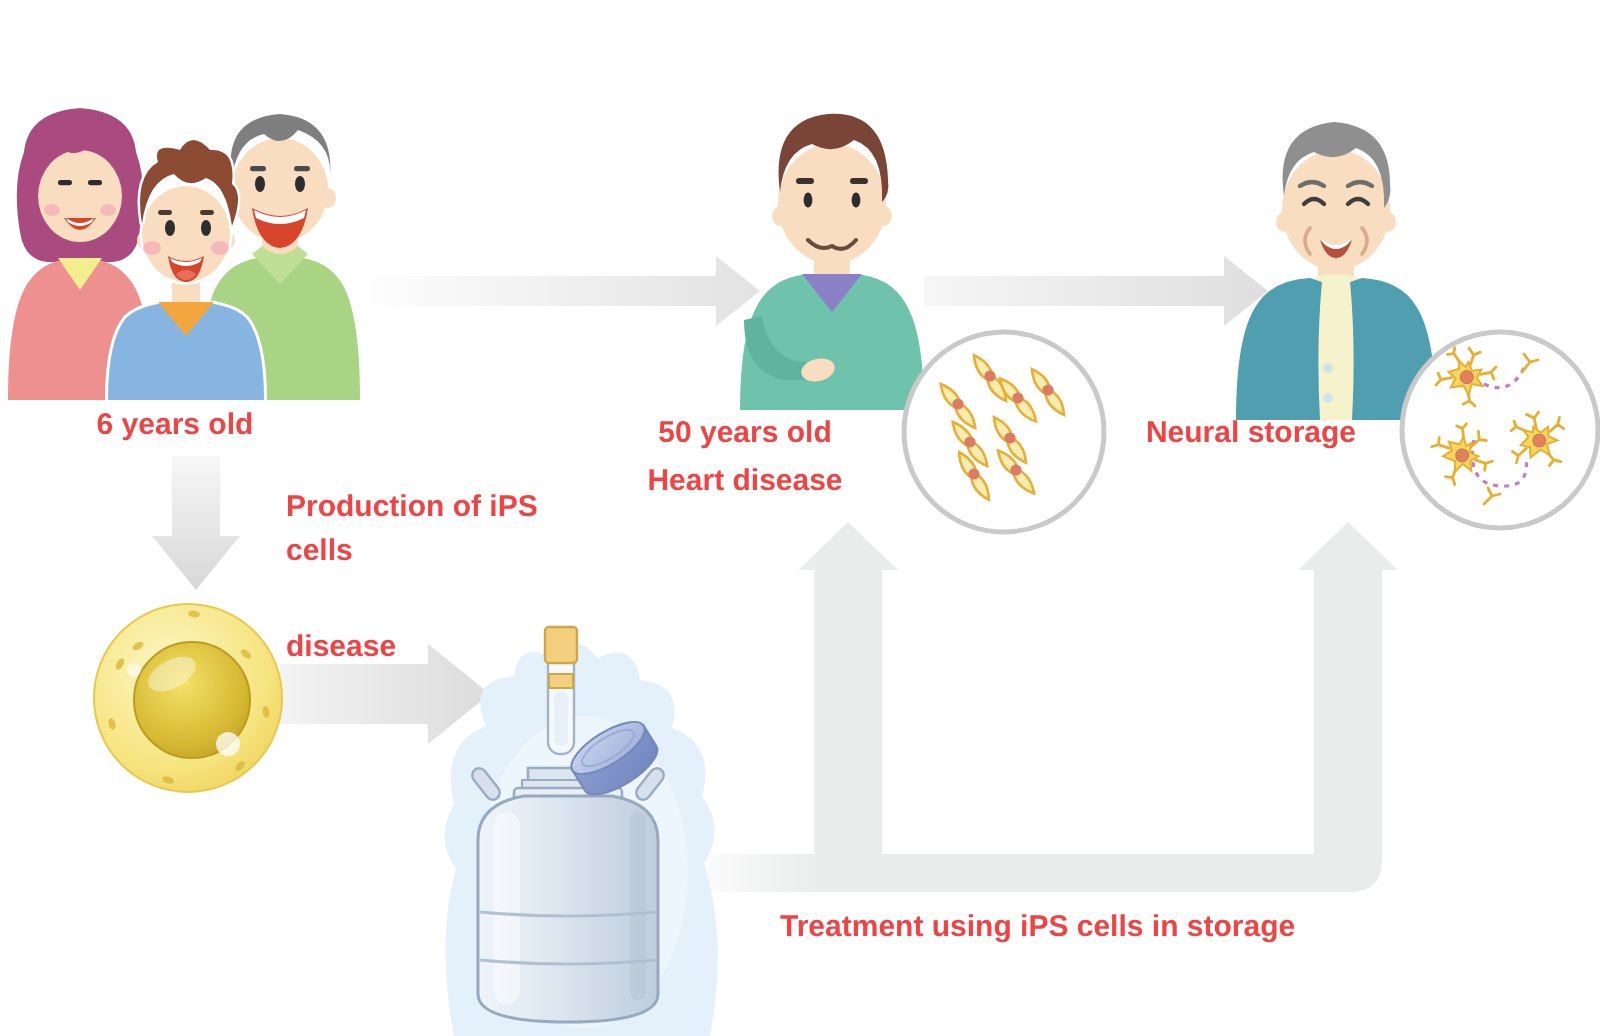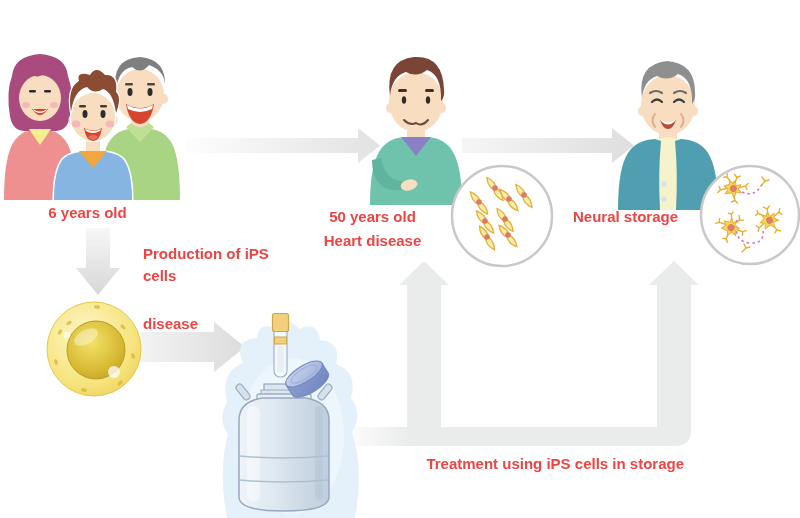--- a/index.html
+++ b/index.html
@@ -8,21 +8,21 @@
   #art{position:absolute;left:0;top:0;}
   .lbl{position:absolute;font-weight:bold;font-size:15px;color:#ef4444;line-height:21px;}
   .ctr{text-align:center;}
   .two-line{line-height:24px;}
   .lbl-six{left:10px;top:202px;width:155px;}
   .lbl-prod{left:124px;top:243px;width:152px;font-size:15px;line-height:22px;margin-left:19px;}
   .lbl-storage{left:143px;top:313px;}
   .lbl-ips{left:24px;top:401px;width:140px;}
   .lbl-p40{left:310px;top:205px;width:125px;}
   .lbl-p70{left:563px;top:205px;width:125px;}
-  .lbl-treat{left:374px;top:453px;width:310px;white-space:nowrap;text-align:right;}
+  .lbl-treat{left:390px;top:453px;width:310px;white-space:nowrap;}
 </style>
 </head>
 <body>
 
 <div id="stage">
 
 <svg id="art" width="800" height="518" viewBox="0 0 800 518">
   <defs>
     <linearGradient id="gA1" gradientUnits="userSpaceOnUse" x1="186" y1="0" x2="380" y2="0">
       <stop offset="0" stop-color="#fdfdfd"></stop>

